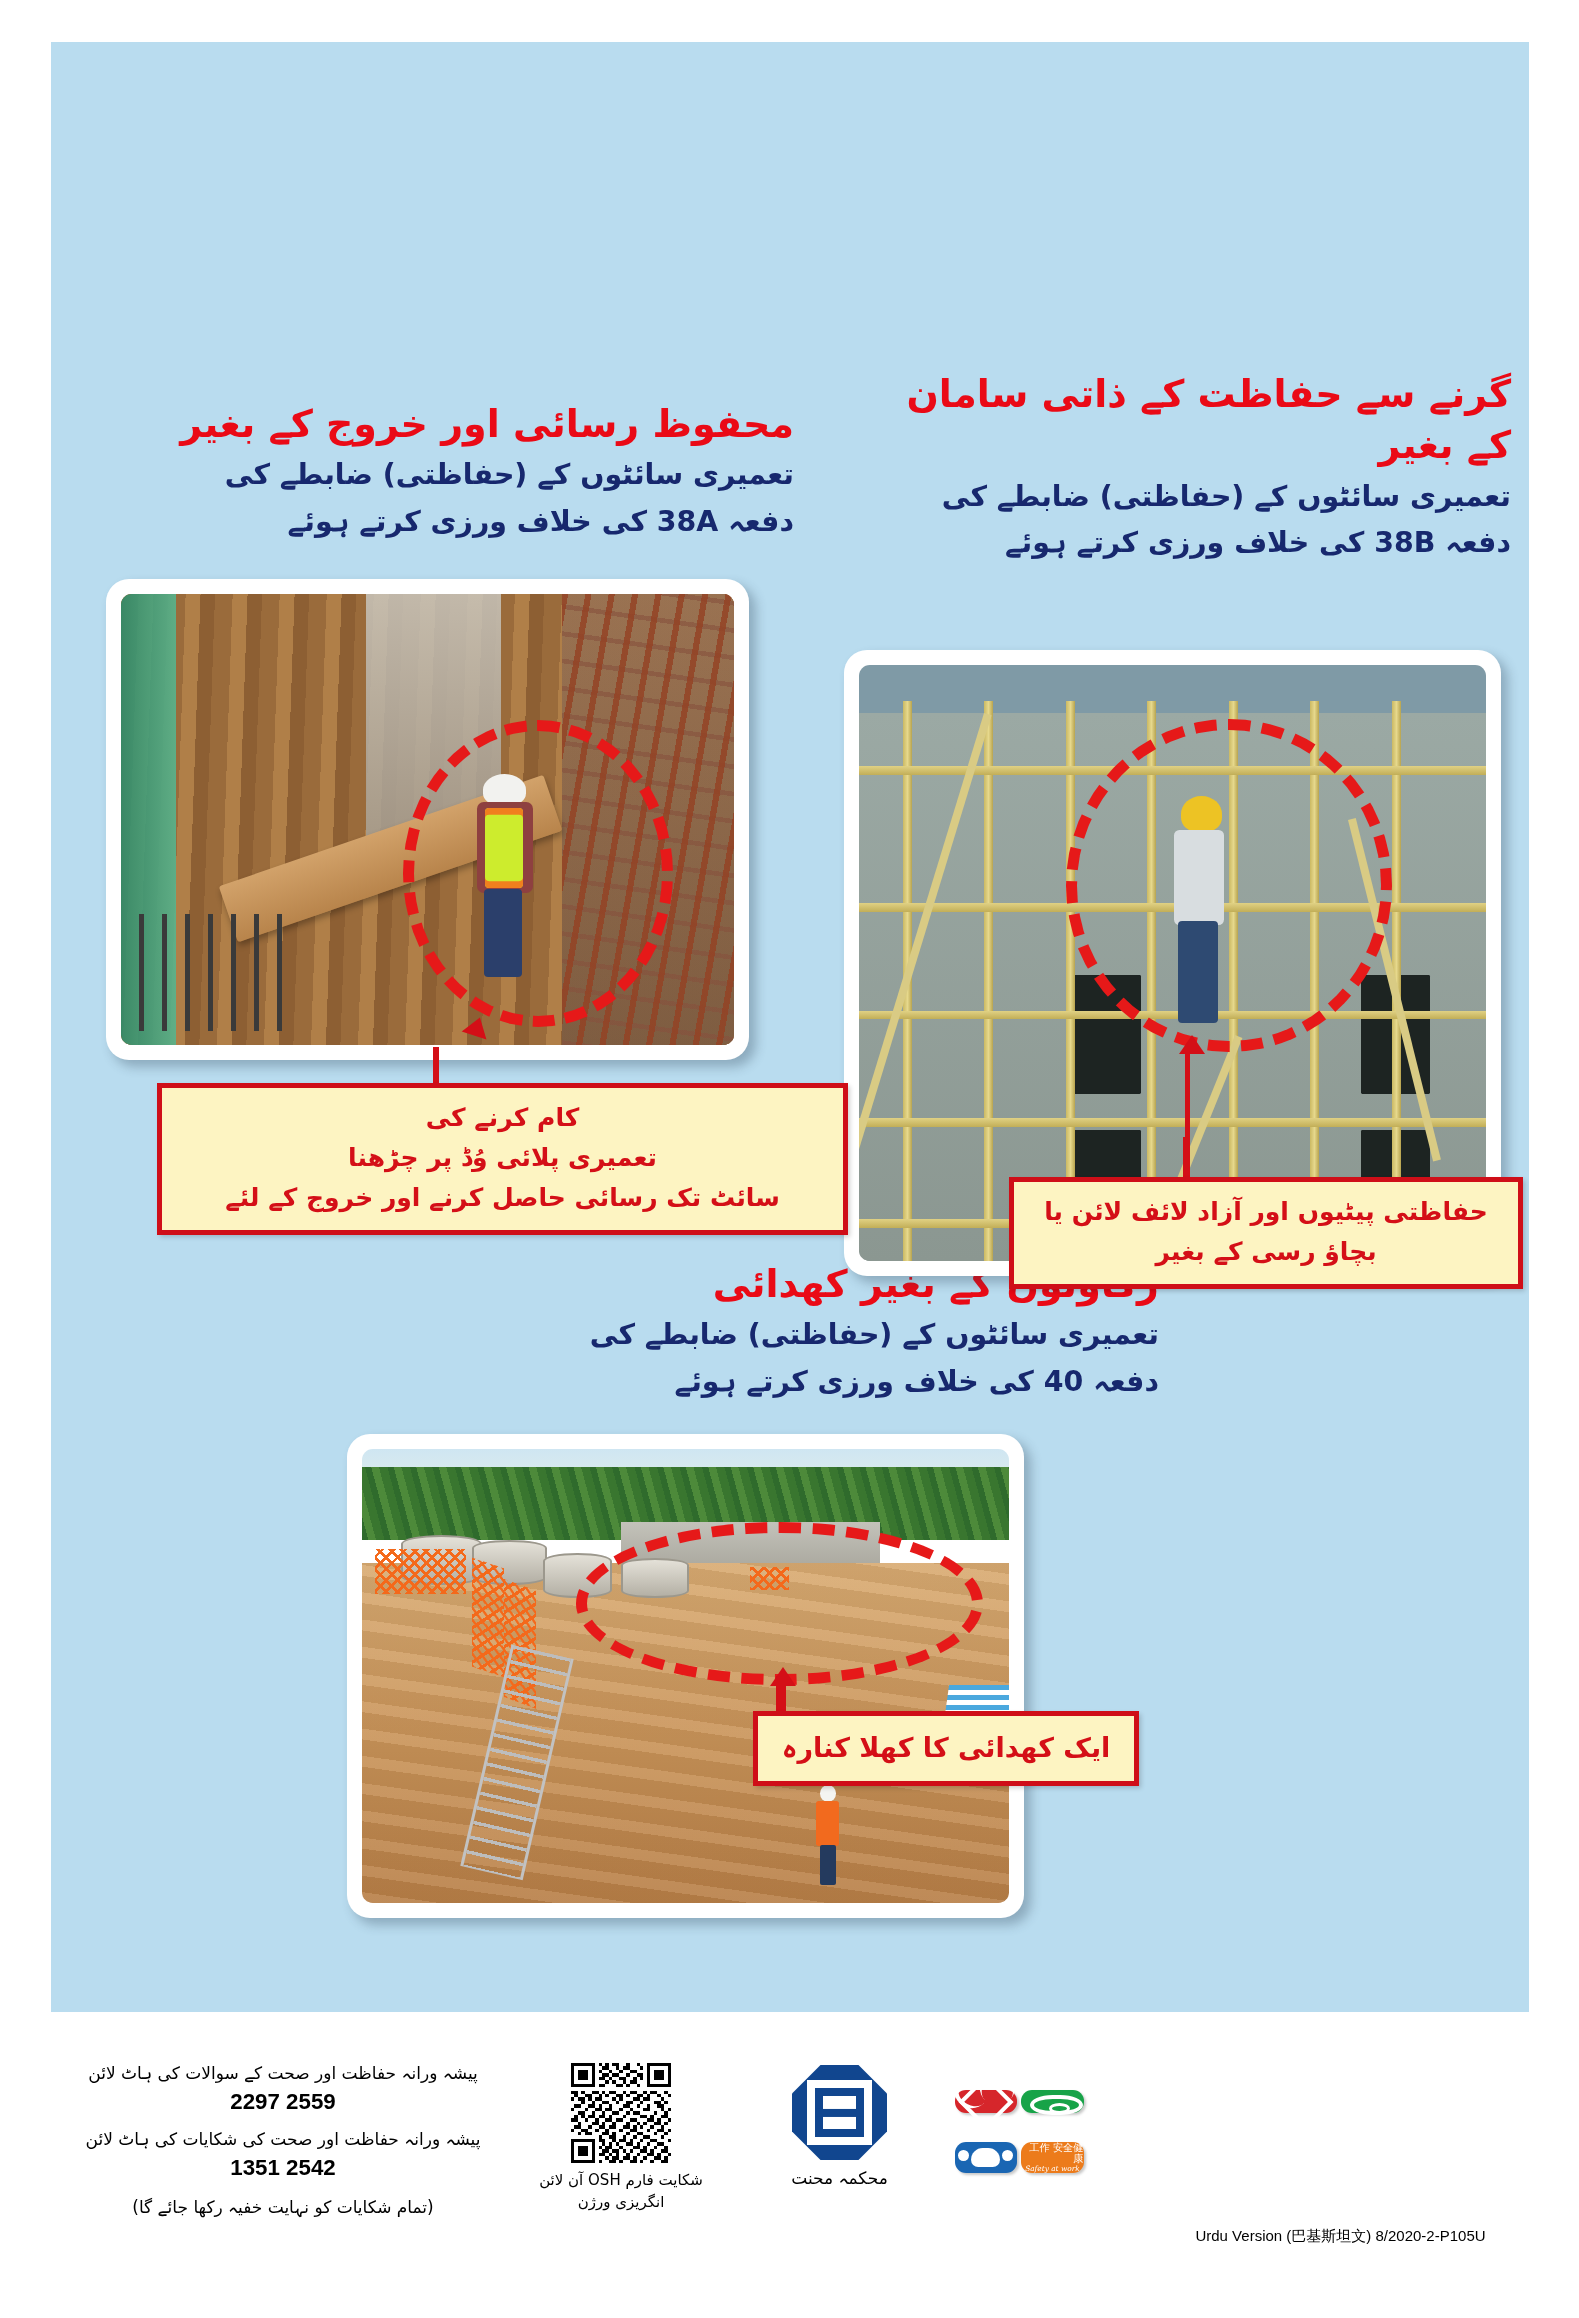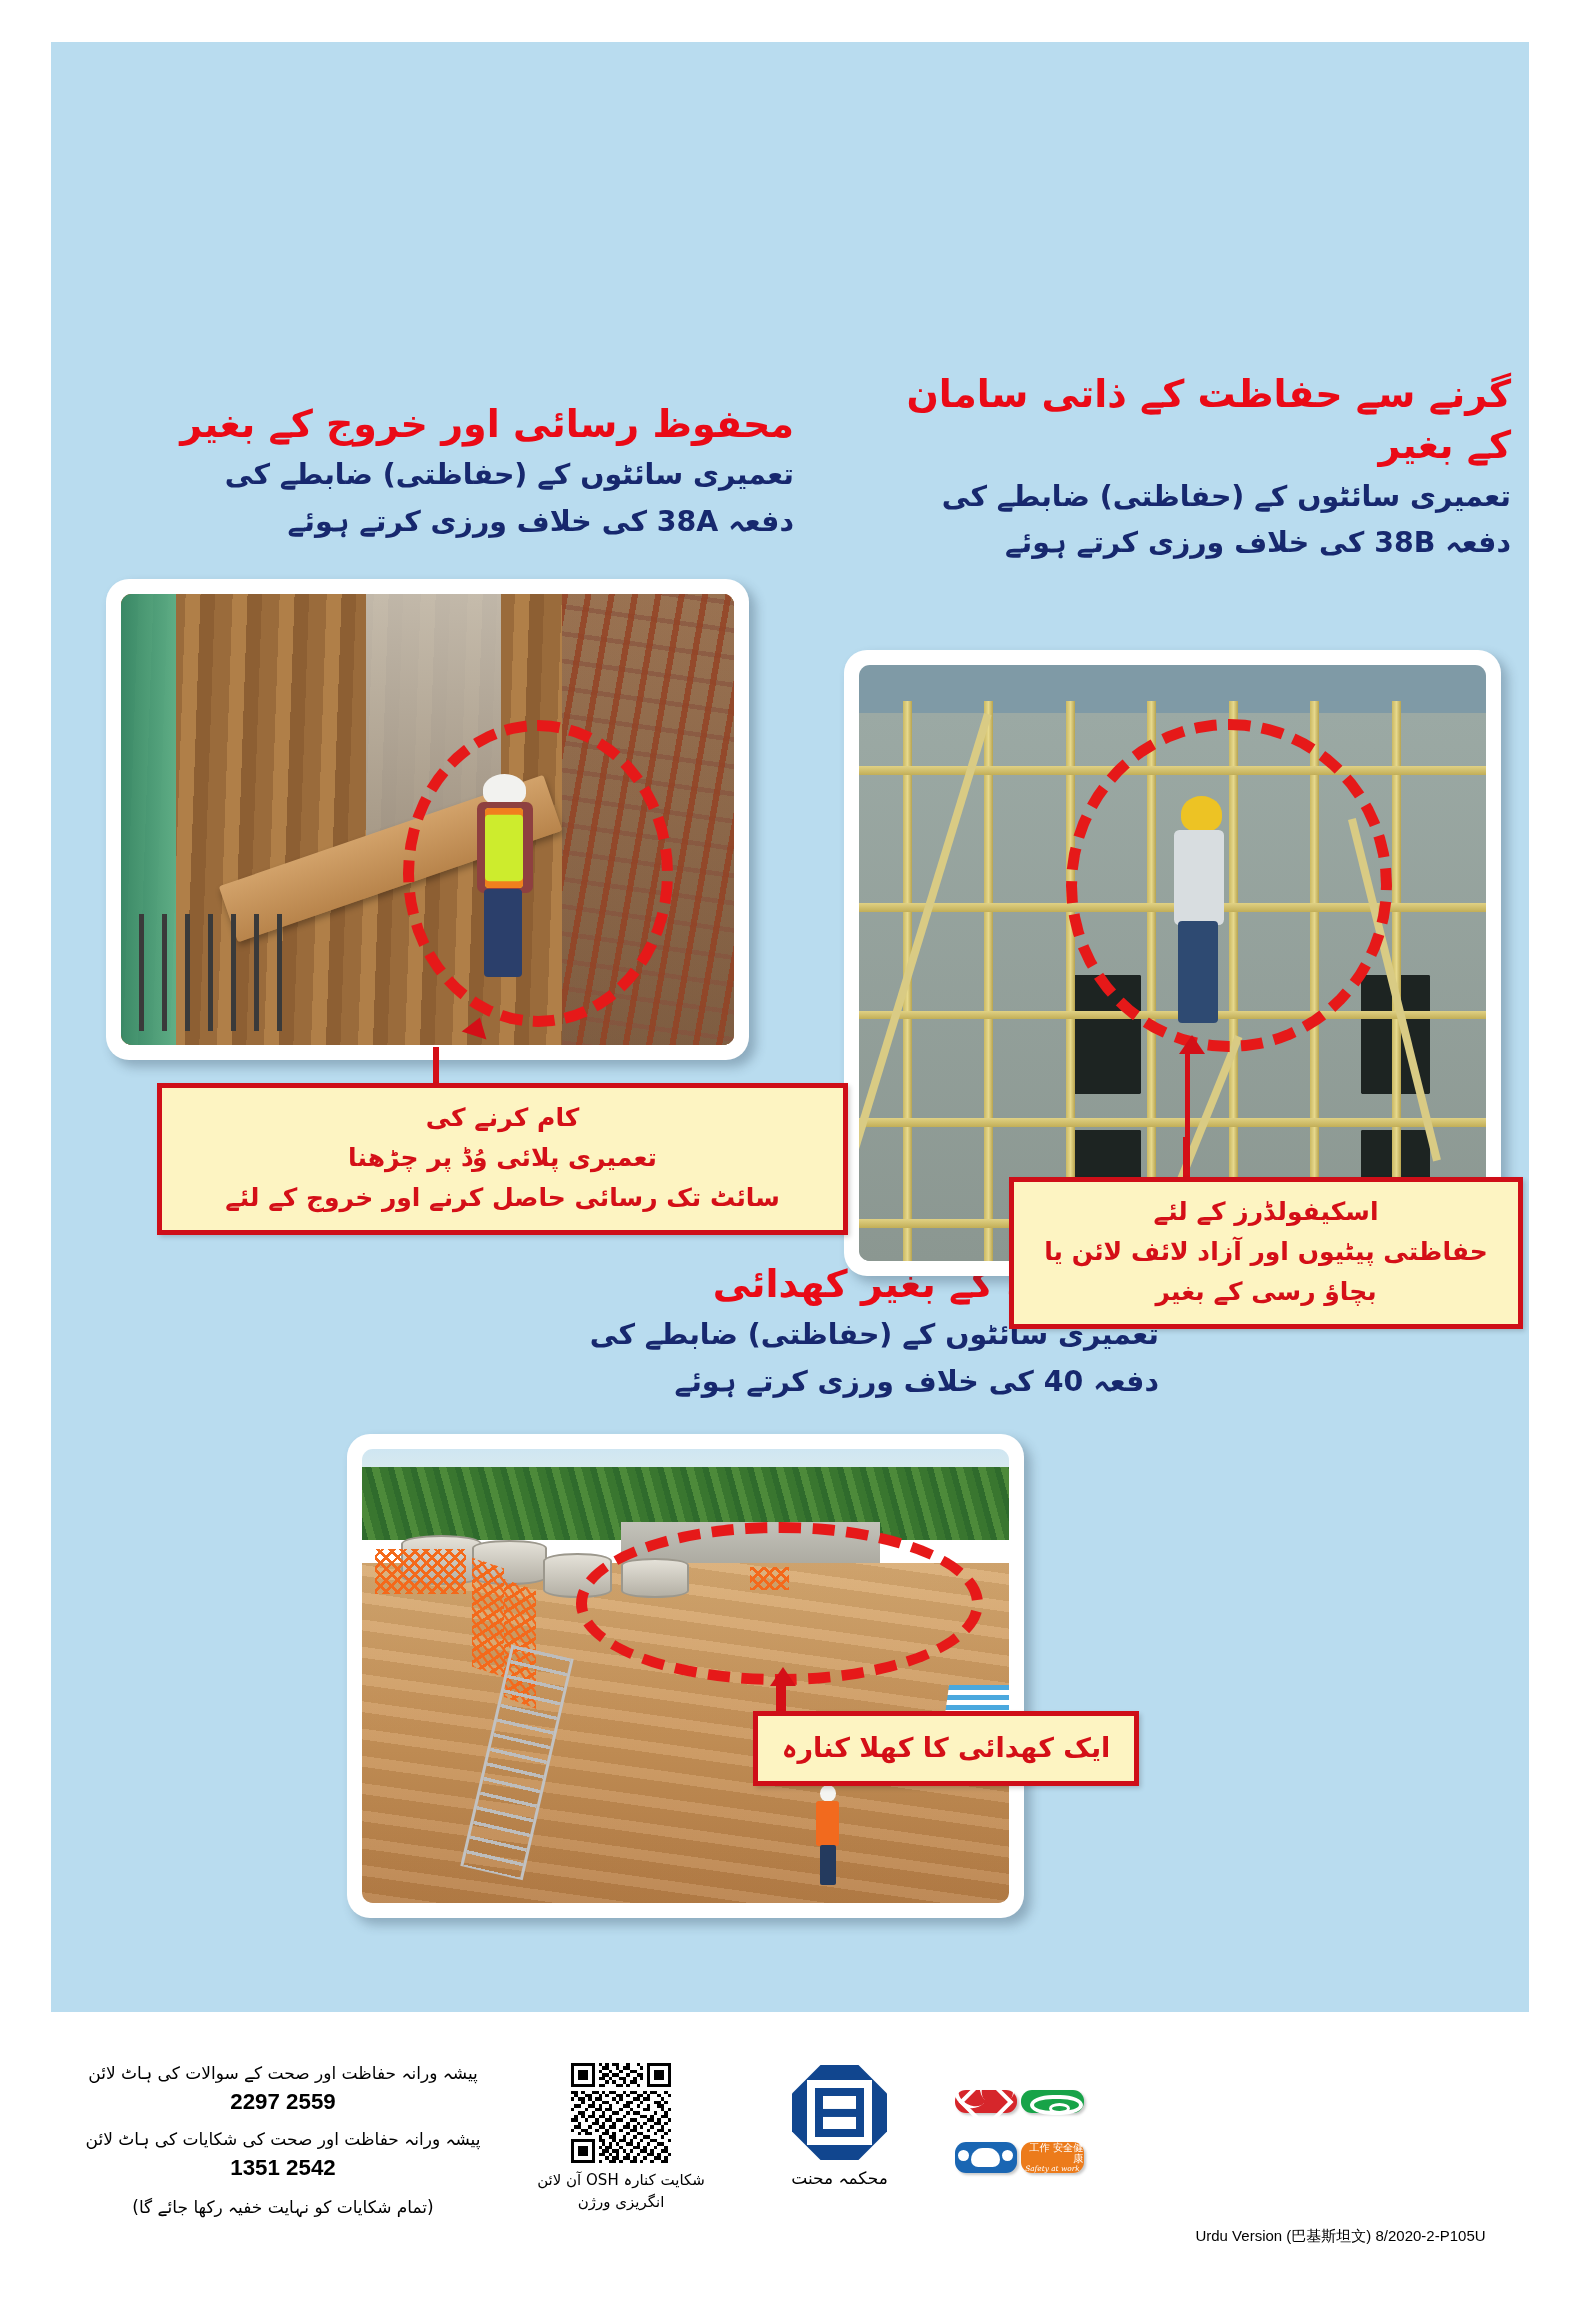--- a/index.html
+++ b/index.html
@@ -355,21 +355,20 @@
 
   <div class="leader" style="left:780px;top:1672px;width:6.1px;height:42px;"></div>
 
   <div class="callout" id="callout-1">
     <span class="c1">کام کرنے کی</span>
     <span class="c1">تعمیری پلائی وُڈ پر چڑھنا</span>
     <span class="c1">سائٹ تک رسائی حاصل کرنے اور خروج کے لئے</span>
   </div>
 
   <div class="callout" id="callout-2">
-    <span class="c1">اسکیفولڈرز  کے  لئے</span>
     <span class="c1">حفاظتی پیٹیوں اور آزاد لائف لائن یا</span>
     <span class="c1">بچاؤ رسی کے بغیر</span>
   </div>
 
   <div class="callout" id="callout-3">
     <span class="c1">ایک کھدائی  کا کھلا کنارہ</span>
   </div>
 
   <div class="footer">
 
@@ -597,21 +596,21 @@
               <rect x="11" y="28" width="2" height="1"></rect>
               <rect x="14" y="28" width="1" height="1"></rect>
               <rect x="17" y="28" width="2" height="1"></rect>
               <rect x="20" y="28" width="1" height="1"></rect>
               <rect x="23" y="28" width="1" height="1"></rect>
               <rect x="26" y="28" width="2" height="1"></rect>
           </g>
         </svg>
       </div>
       <div class="qr-cap">
-        <div>شکایت کنارہ OSH  آن لائن</div>
+        <div>شکایت فارم OSH  آن لائن</div>
         <div>انگریزی ورژن</div>
       </div>
     </div>
 
     <div class="logo-labour">
       <div class="octagon">
         <div class="oct-glyph"></div>
       </div>
       <div class="logo-cap">محکمہ محنت</div>
     </div>

